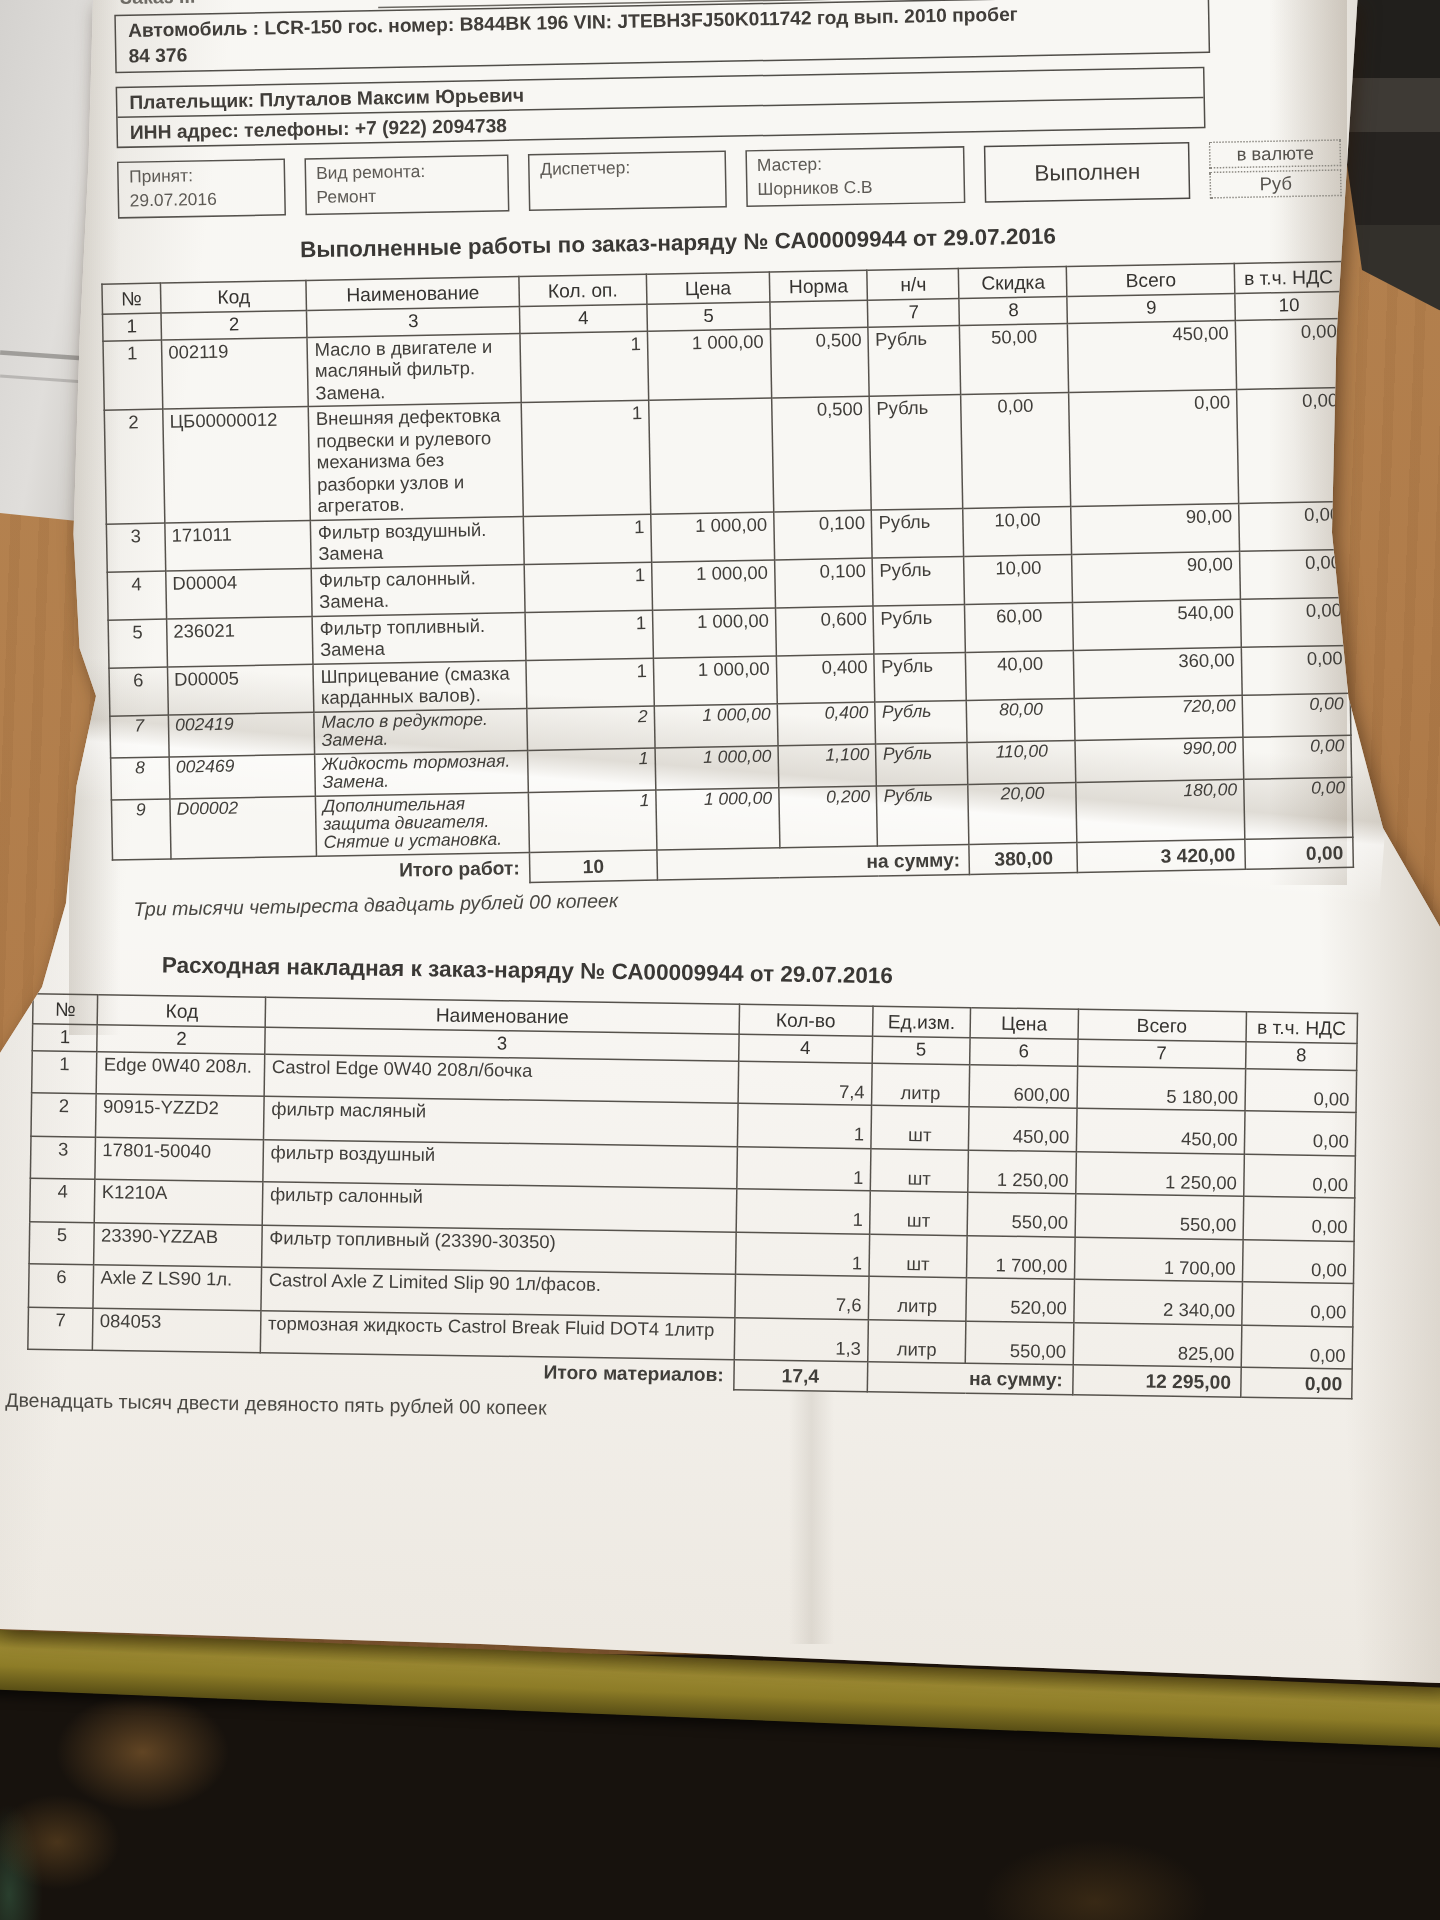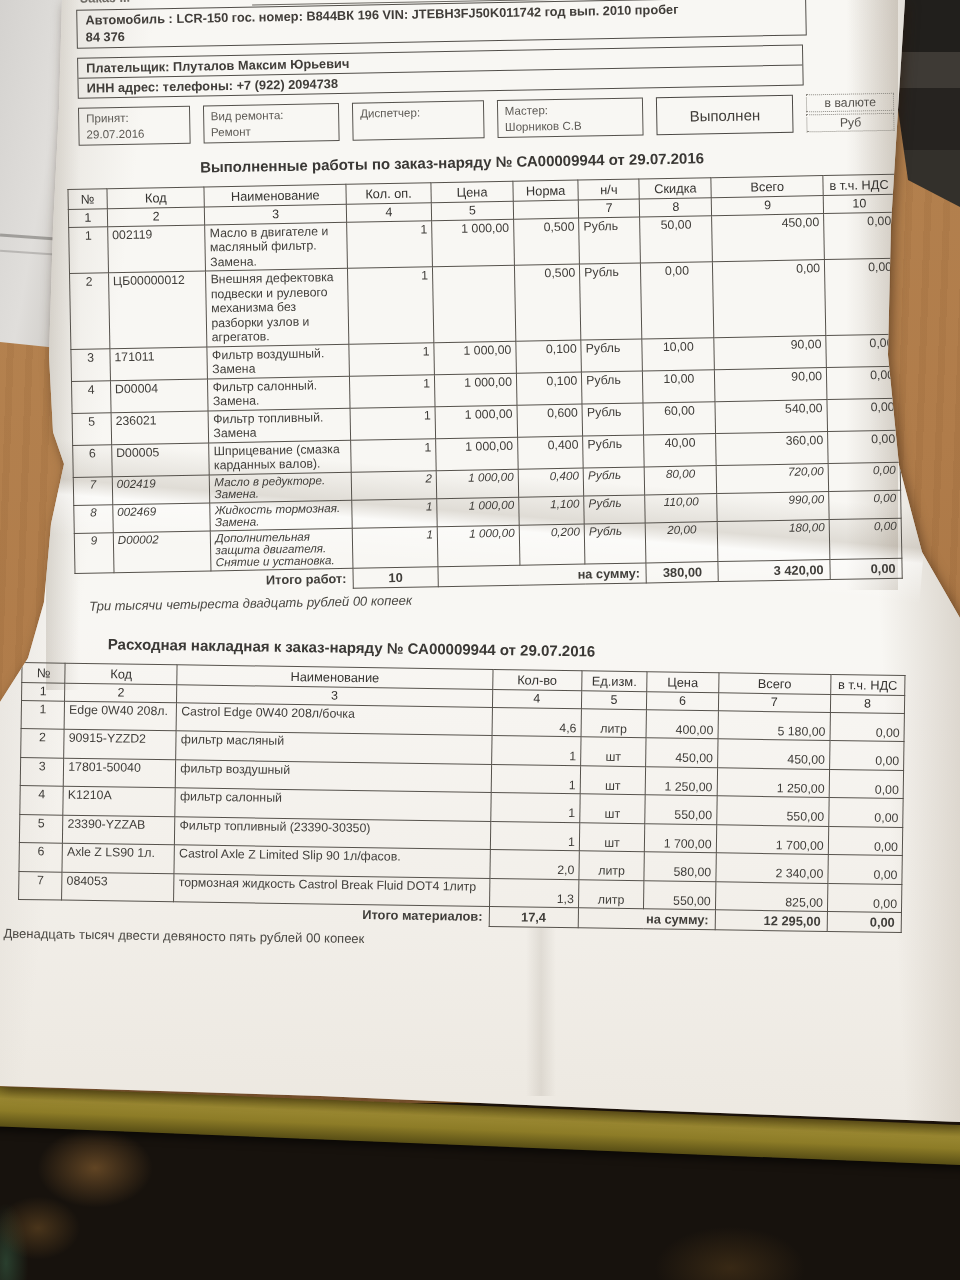--- a/index.html
+++ b/index.html
@@ -366,23 +366,23 @@
                 <td class="hn">6</td>
                 <td class="hn">7</td>
                 <td class="hn">8</td>
               </tr>
             </thead>
             <tbody>
               <tr class="">
                 <td class="a-c">1</td>
                 <td class="a-l">Edge 0W40 208л.</td>
                 <td class="a-l">Castrol Edge 0W40 208л/бочка</td>
-                <td class="a-r num2">4,6</td>
+                <td class="a-r num2">7,4</td>
                 <td class="a-c num2">литр</td>
-                <td class="a-r num2">400,00</td>
+                <td class="a-r num2">600,00</td>
                 <td class="a-r num2">5 180,00</td>
                 <td class="a-r num2">0,00</td>
               </tr>
               <tr class="">
                 <td class="a-c">2</td>
                 <td class="a-l">90915-YZZD2</td>
                 <td class="a-l">фильтр масляный</td>
                 <td class="a-r num2">1</td>
                 <td class="a-c num2">шт</td>
                 <td class="a-r num2">450,00</td>
@@ -416,23 +416,23 @@
                 <td class="a-r num2">1</td>
                 <td class="a-c num2">шт</td>
                 <td class="a-r num2">1 700,00</td>
                 <td class="a-r num2">1 700,00</td>
                 <td class="a-r num2">0,00</td>
               </tr>
               <tr class="">
                 <td class="a-c">6</td>
                 <td class="a-l">Axle Z LS90 1л.</td>
                 <td class="a-l">Castrol Axle Z Limited Slip 90 1л/фасов.</td>
-                <td class="a-r num2">2,0</td>
+                <td class="a-r num2">7,6</td>
                 <td class="a-c num2">литр</td>
-                <td class="a-r num2">580,00</td>
+                <td class="a-r num2">520,00</td>
                 <td class="a-r num2">2 340,00</td>
                 <td class="a-r num2">0,00</td>
               </tr>
               <tr class="">
                 <td class="a-c">7</td>
                 <td class="a-l">084053</td>
                 <td class="a-l">тормозная жидкость Castrol Break Fluid DOT4 1литр</td>
                 <td class="a-r num2">1,3</td>
                 <td class="a-c num2">литр</td>
                 <td class="a-r num2">550,00</td>

